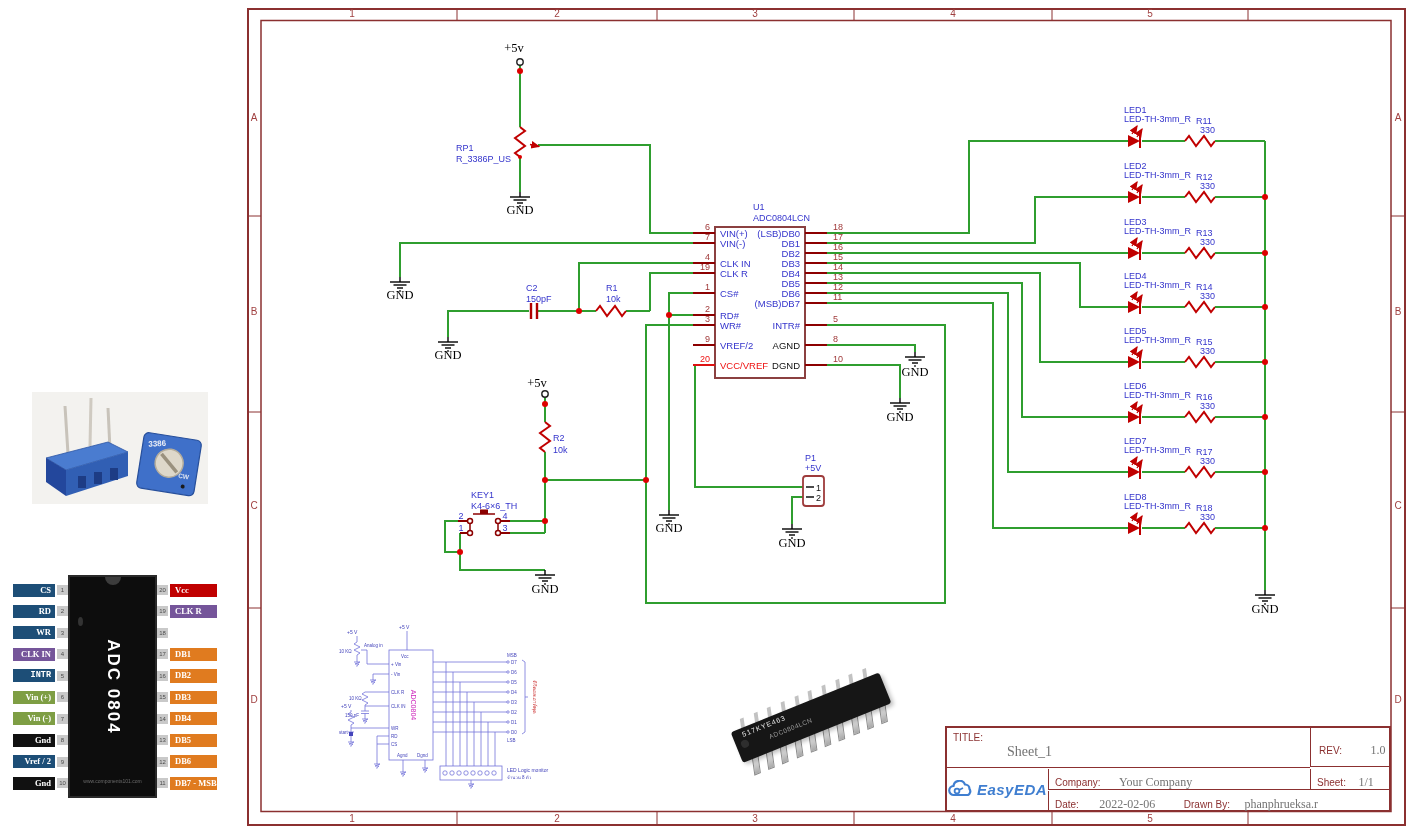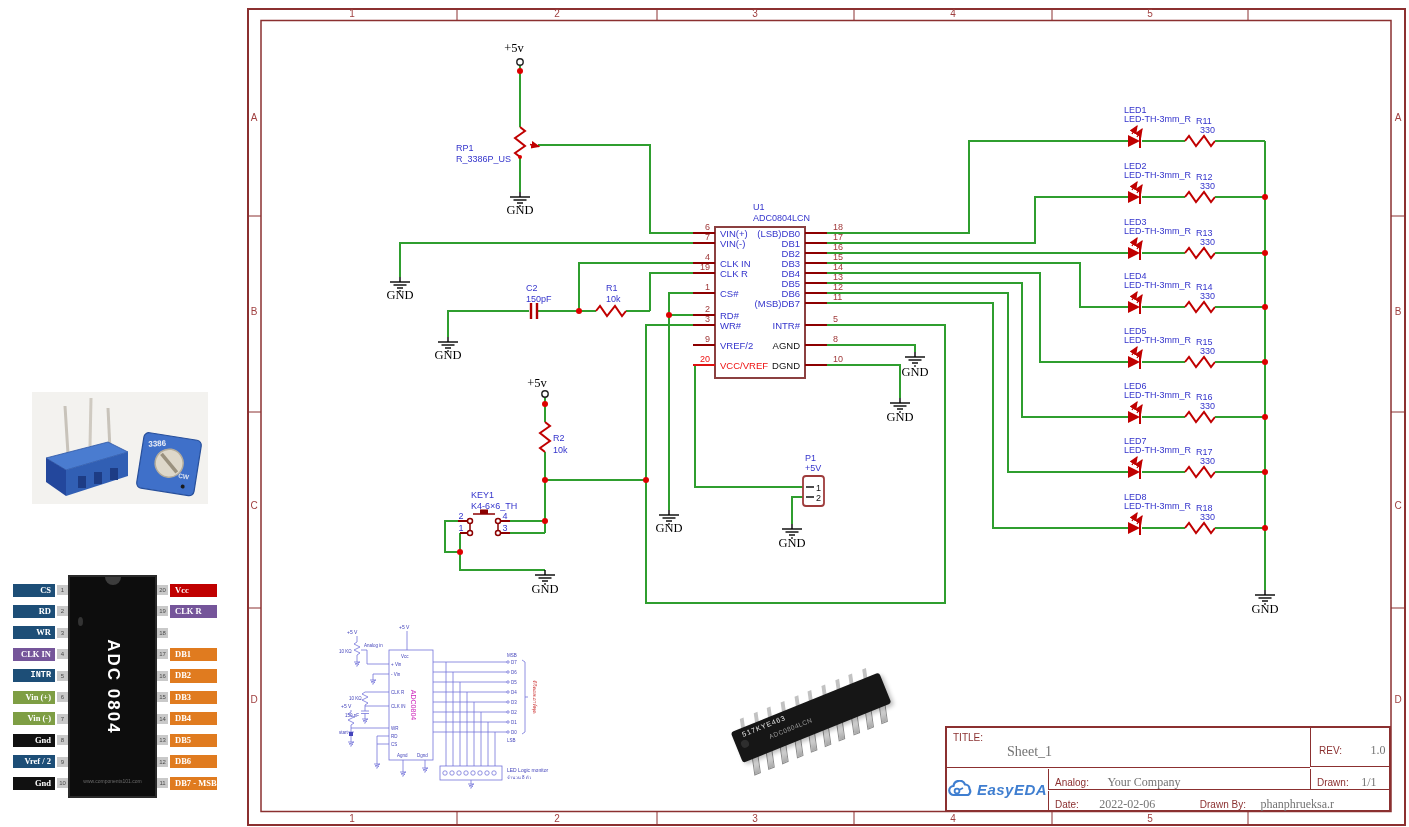--- a/index.html
+++ b/index.html
@@ -556,31 +556,31 @@
   </div>
   <div class="tb-logo">
     <svg width="26" height="18" viewBox="0 0 26 18">
       <path d="M6,15 a4.5,4.5 0 0 1 -0.5,-9 a6,6 0 0 1 11.5,-1.5 a4.5,4.5 0 0 1 4.5,4.5 a4,4 0 0 1 -1.5,6 z" fill="none" stroke="#3f7ed0" stroke-width="2.2" stroke-linejoin="round"></path>
       <circle cx="9" cy="11" r="2.4" fill="none" stroke="#3f7ed0" stroke-width="1.8"></circle>
       <line x1="11" y1="10" x2="15" y2="8" stroke="#3f7ed0" stroke-width="1.8"></line>
     </svg>
     <span class="easyeda-text">EasyEDA</span>
   </div>
   <div class="tb-company">
-    <span class="tb-lab">Analog:</span>
+    <span class="tb-lab">Company:</span>
     <span class="tb-val" style="margin-left:14px;">Your Company</span>
   </div>
   <div class="tb-sheet">
-    <span class="tb-lab">Drawn:</span>
+    <span class="tb-lab">Sheet:</span>
     <span class="tb-val" style="margin-left:8px;margin-top:17px;">1/1</span>
   </div>
   <div class="tb-date">
     <span class="tb-lab">Date:</span>
     <span class="tb-val" style="margin-left:16px;">2022-02-06</span>
-    <span class="tb-lab" style="margin-left:40px;">Drawn By:</span>
+    <span class="tb-lab" style="margin-left:24px;">Drawn By:</span>
     <span class="tb-val" style="margin-left:10px;">phanphrueksa.r</span>
   </div>
 </div>
 
 
 <svg id="potphoto" width="176" height="112" viewBox="0 0 176 112">
   <rect x="0" y="0" width="176" height="112" fill="#f3f2ef"></rect>
   <g>
     <line x1="36" y1="62" x2="33" y2="14" stroke="#c8c3ba" stroke-width="3"></line>
     <line x1="58" y1="54" x2="59" y2="6" stroke="#cfcac1" stroke-width="3"></line>

